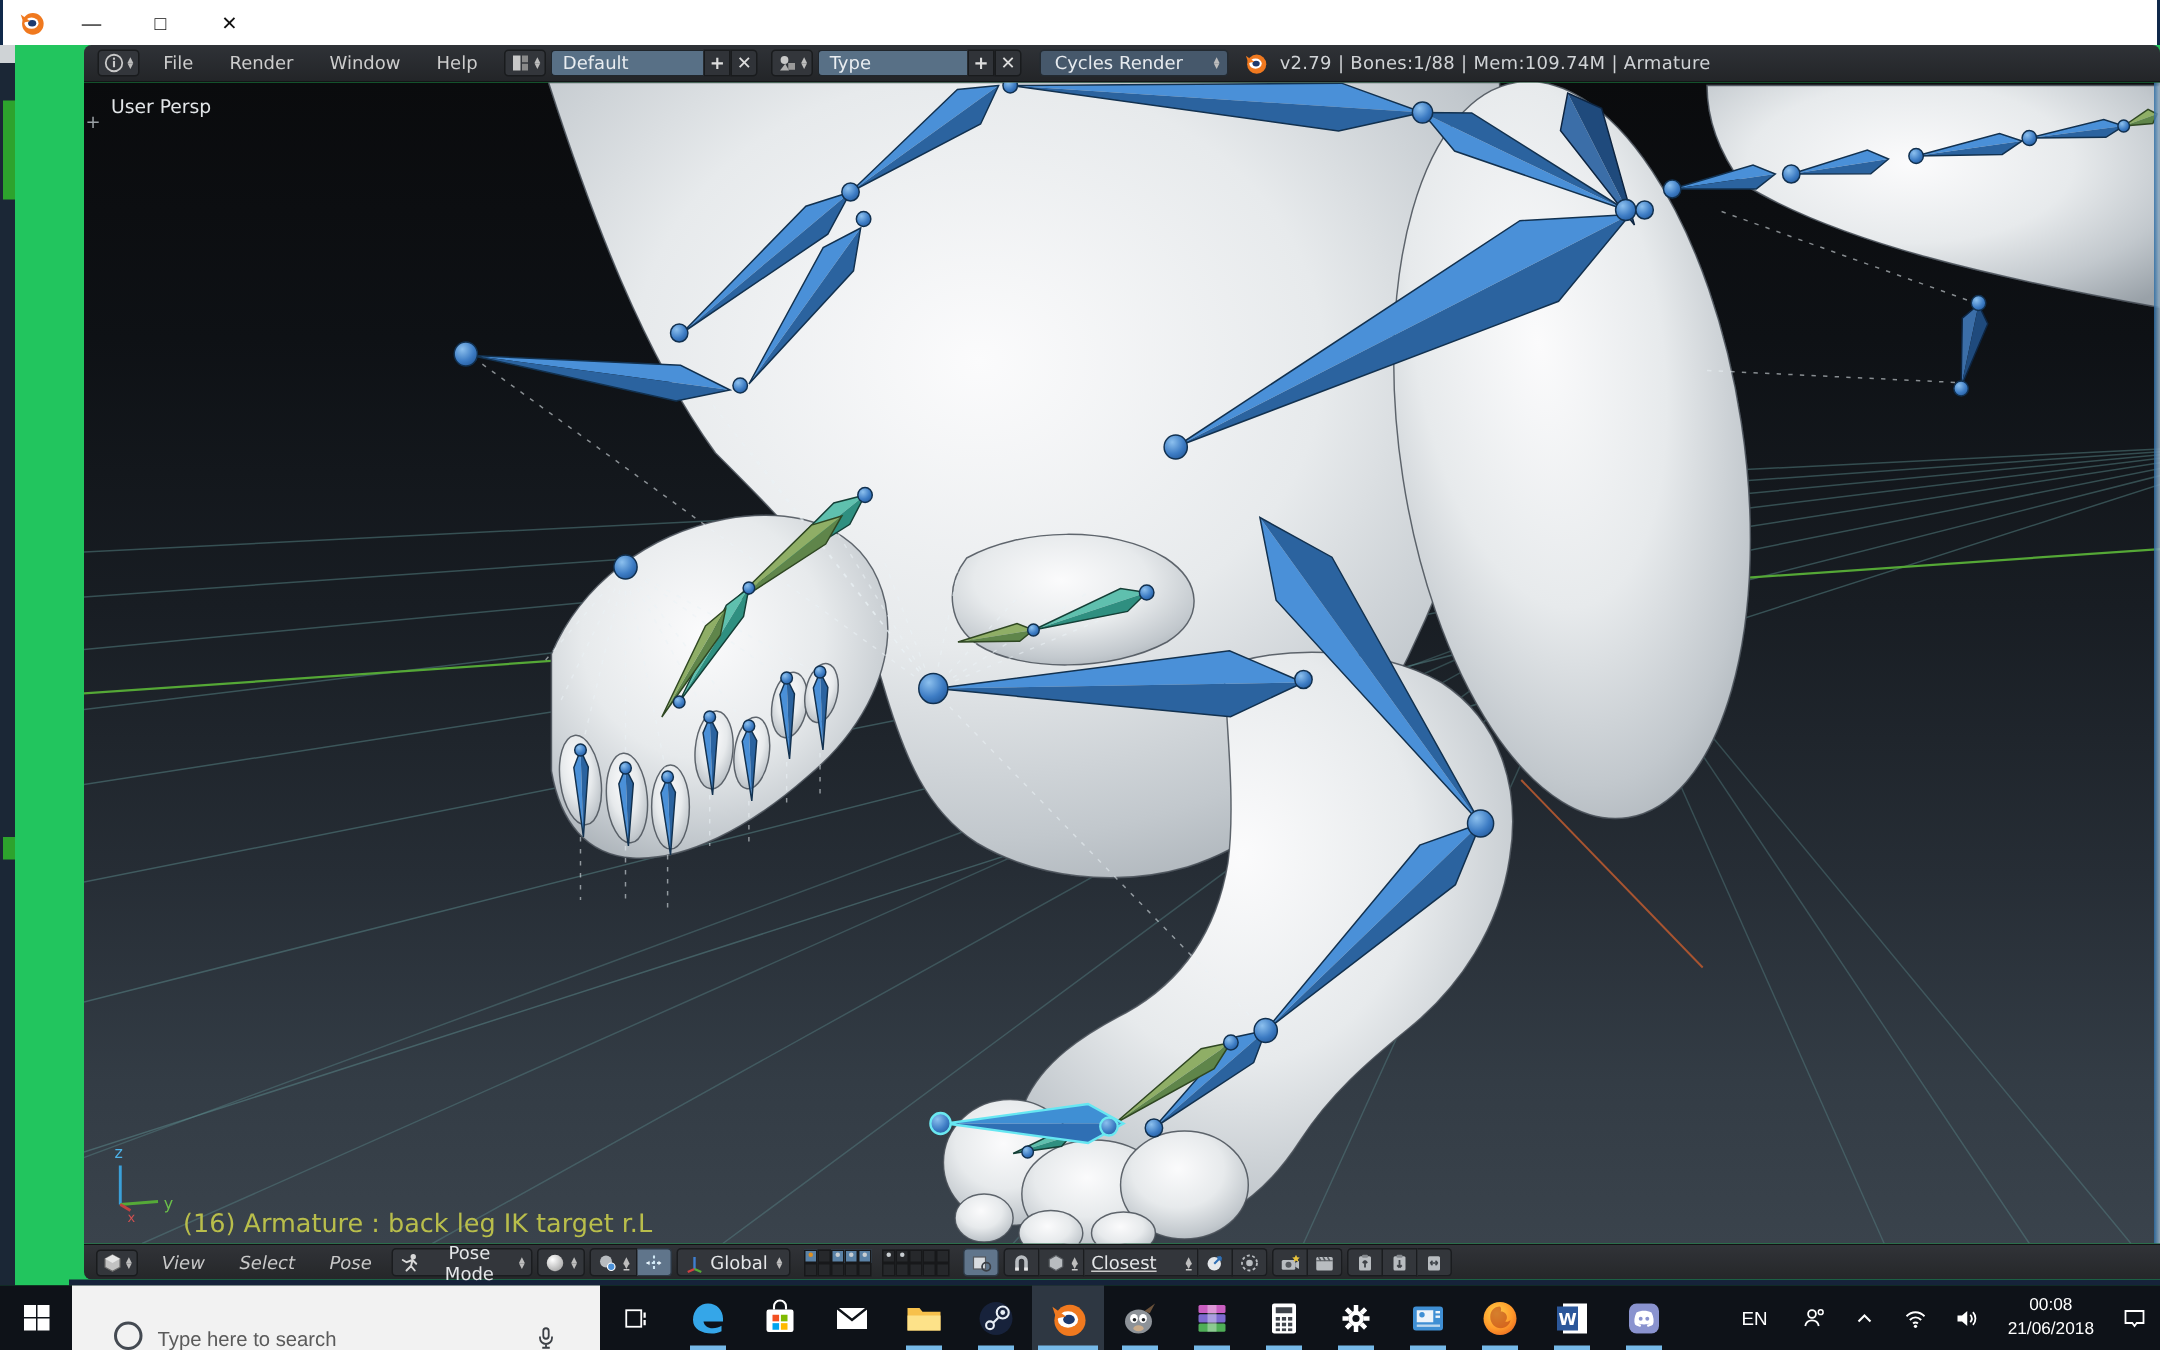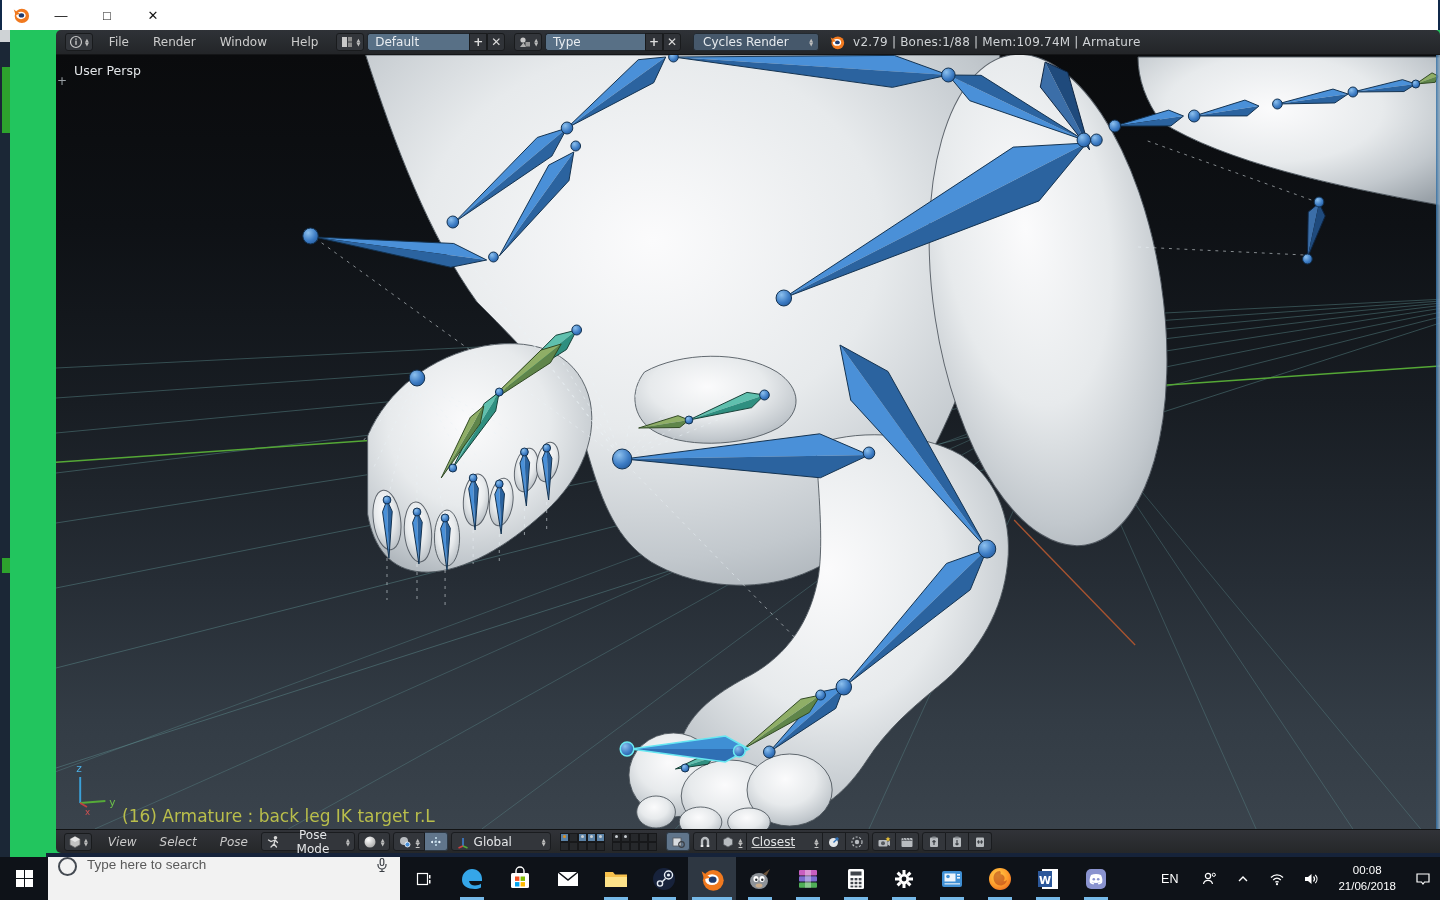--- a/index.html
+++ b/index.html
@@ -84,21 +84,21 @@
 
   
   .bottom-strip { height:4px; background:#16233a; }
 
   
   .taskbar { position:absolute; left:0; bottom:0; width:1440px; height:43px; background:#0e1218;
              display:flex; align-items:stretch; font-family:"Liberation Sans", sans-serif; }
   .tb-start { width:48px; display:flex; align-items:center; justify-content:center; }
   .win-logo { display:grid; grid-template-columns:8px 8px; grid-template-rows:8px 8px; gap:1px; }
   .win-logo div { background:#ffffff; }
-  .tb-search { width:352px; background:#f2f2f2; display:flex; align-items:flex-start; padding:0 10px; gap:10px; }
+  .tb-search { width:352px; background:#f2f2f2; display:flex; align-items:flex-end; padding:0 28px; gap:10px; }
   .cortana-ring { width:19px; height:19px; border:2.5px solid #444a52; border-radius:50%; }
   .tb-search input { flex:1; border:none; outline:none; background:transparent; font-size:13.5px; color:#333;
                      font-family:"Liberation Sans", sans-serif; }
   .tb-search input::placeholder { color:#5a5a5a; }
   .tb-app { width:48px; position:relative; display:flex; align-items:center; justify-content:center; }
   .tb-app.active { background:#2e3742; }
   .tb-app.running::after { content:""; position:absolute; bottom:0; left:12px; right:12px; height:3px; background:#76b9e8; }
   .tb-app.active.running::after { left:4px; right:4px; }
   .tray { margin-left:auto; display:flex; align-items:center; color:#ffffff; }
   .tray-item { height:43px; display:flex; align-items:center; justify-content:center; padding:0 9px; }
@@ -512,21 +512,21 @@
         <span class="updn"></span>
       </div>
       <div class="hbtn pressed">
         <svg class="i14" viewBox="0 0 14 14">
           <path d="M2,7 H12 M7,2 V12" stroke="#cfe8f5" stroke-width="1.4" stroke-dasharray="2 1.5"></path>
           <path d="M2,7 L4,5.5 L4,8.5 Z M12,7 L10,5.5 L10,8.5 Z" fill="#e8f4fb"></path>
         </svg>
       </div>
     </div>
 
-    <div class="hbtn" style="width:100px;">
+    <div class="hbtn" style="width:76px;">
       <svg class="i14" viewBox="0 0 14 14">
         <path d="M7,11 L7,3" stroke="#3f7fd0" stroke-width="1.6"></path>
         <path d="M7,11 L2.5,13" stroke="#d04040" stroke-width="1.6"></path>
         <path d="M7,11 L11.5,13" stroke="#55aa38" stroke-width="1.6"></path>
       </svg>
       <span class="lbl" style="flex:1;">Global</span>
       <span class="updn"></span>
     </div>
 
     <div class="layers">

